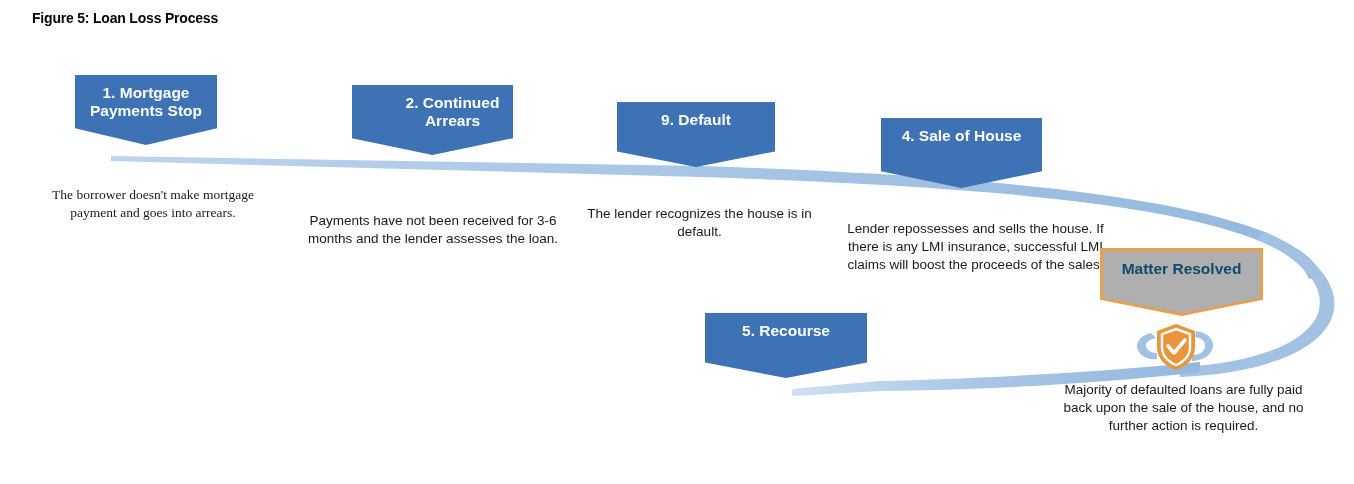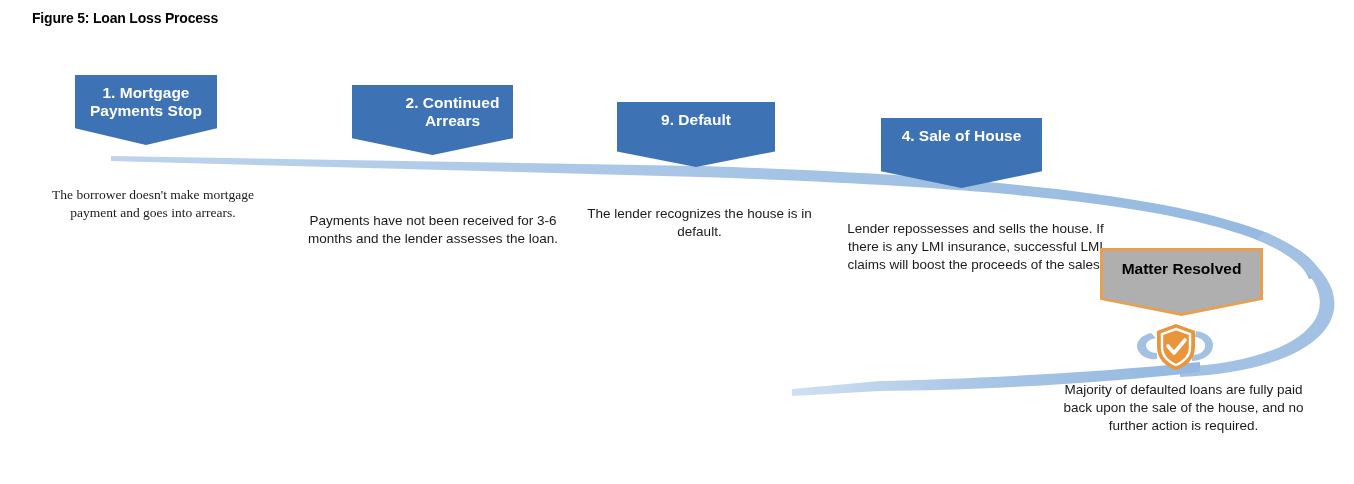--- a/index.html
+++ b/index.html
@@ -55,21 +55,21 @@
     filter: drop-shadow(3px 4px 3px rgba(0,0,0,0.34));
   }
   .step-box .step-label {
     padding-top: 9px;
     width: 100%;
     display: block;
   }
 
   .step-box.resolved {
     background: #AFAFAF;
-    color: #000000;
+    color: #0c4a6e;
     border: 0;
   }
   
   .resolved-outline {
     position: absolute;
     background: #E8A04E;
     -webkit-clip-path: polygon(0% 0%, 100% 0%, 100% 76%, 50% 100%, 0% 76%);
     clip-path: polygon(0% 0%, 100% 0%, 100% 76%, 50% 100%, 0% 76%);
     filter: drop-shadow(3px 4px 3px rgba(0,0,0,0.34));
   }
@@ -141,20 +141,23 @@
   <div class="step-box" style="left:617px; top:102px; width:158px; height:65px;">
     <span class="step-label">9. Default</span>
   </div>
   <div class="caption" style="left:572px; top:205px; width:255px;">The lender recognizes the house is in default.</div>
 
   <div class="step-box" style="left:881px; top:118px; width:161px; height:70px;">
     <span class="step-label">4. Sale of House</span>
   </div>
   <div class="caption" style="left:843px; top:220px; width:265px;">Lender repossesses and sells the house. If there is any LMI insurance, successful LMI claims will boost the proceeds of the sales.</div>
 
+  <div class="step-box" style="left:705px; top:313px; width:162px; height:65px;">
+    <span class="step-label">5. Recourse</span>
+  </div>
 
   <div class="resolved-outline" style="left:1100px; top:248px; width:163px; height:68px;"></div>
   <div class="step-box resolved" style="left:1103px; top:251px; width:157px; height:62px; filter:none;">
     <span class="step-label">Matter Resolved</span>
   </div>
 
   <svg class="shield-icon" style="left:1154px; top:322px;" width="44" height="50" viewBox="0 0 44 50">
     <path d="M22 2 L41 9 L41 25 C41 37 32 45 22 48 C12 45 3 37 3 25 L3 9 Z" fill="#E8953C"></path>
     <path d="M22 7 L36 12 L36 25 C36 34 29 40 22 43 C15 40 8 34 8 25 L8 12 Z" fill="none" stroke="#ffffff" stroke-width="2.4"></path>
     <path d="M14 24 L20 31 L31 18" fill="none" stroke="#ffffff" stroke-width="3.6" stroke-linecap="round" stroke-linejoin="round"></path>

